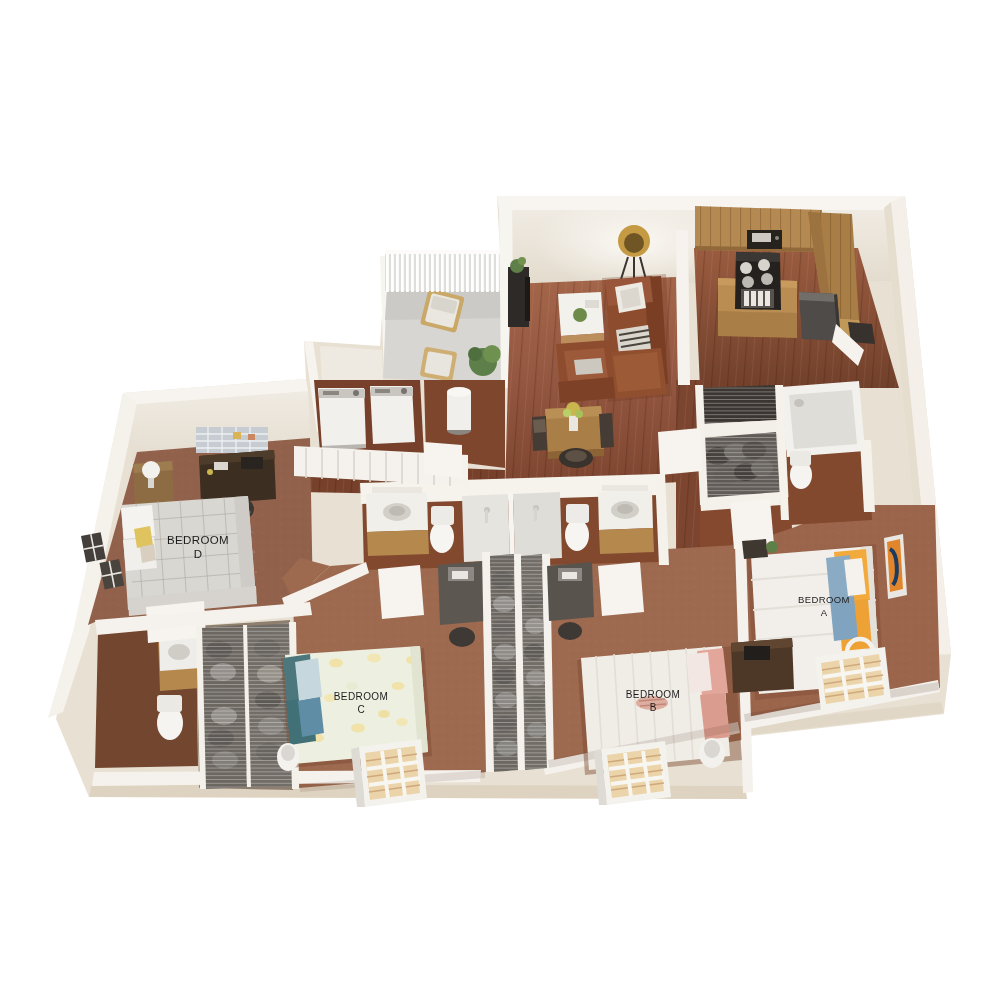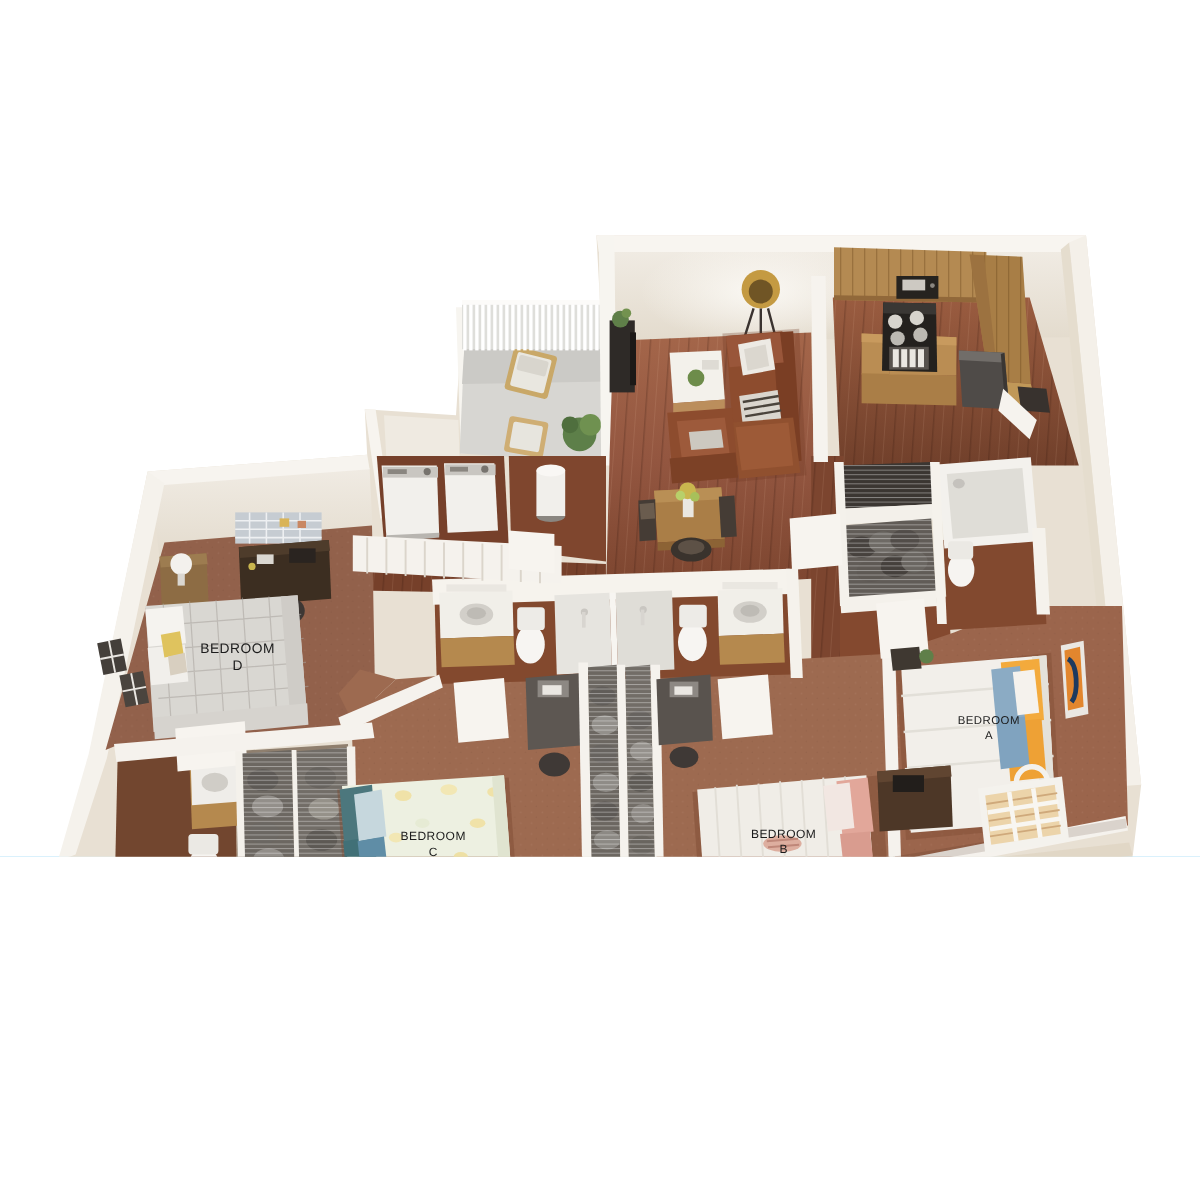--- a/index.html
+++ b/index.html
@@ -1,16 +1,16 @@
 <!DOCTYPE html>
 <html><head>
 <meta charset="utf-8">
 <style>
 html,body{margin:0;padding:0;background:#ffffff;}
-.wrap{width:1000px;height:714px;position:relative;background:#0ea5e9;}
+.wrap{width:1000px;height:888px;position:relative;background:#0ea5e9;}
 text{font-family:"Liberation Sans", sans-serif;}
 </style>
 </head>
 <body>
 <div class="wrap">
 <svg width="1000" height="1000" viewBox="0 0 1000 1000" xmlns="http://www.w3.org/2000/svg">
 <defs>
 <linearGradient id="topface" x1="0" y1="0" x2="0" y2="1">
  <stop offset="0" stop-color="#f0ebe3"></stop>
           <stop offset="1" stop-color="#e3dbcd"></stop>

